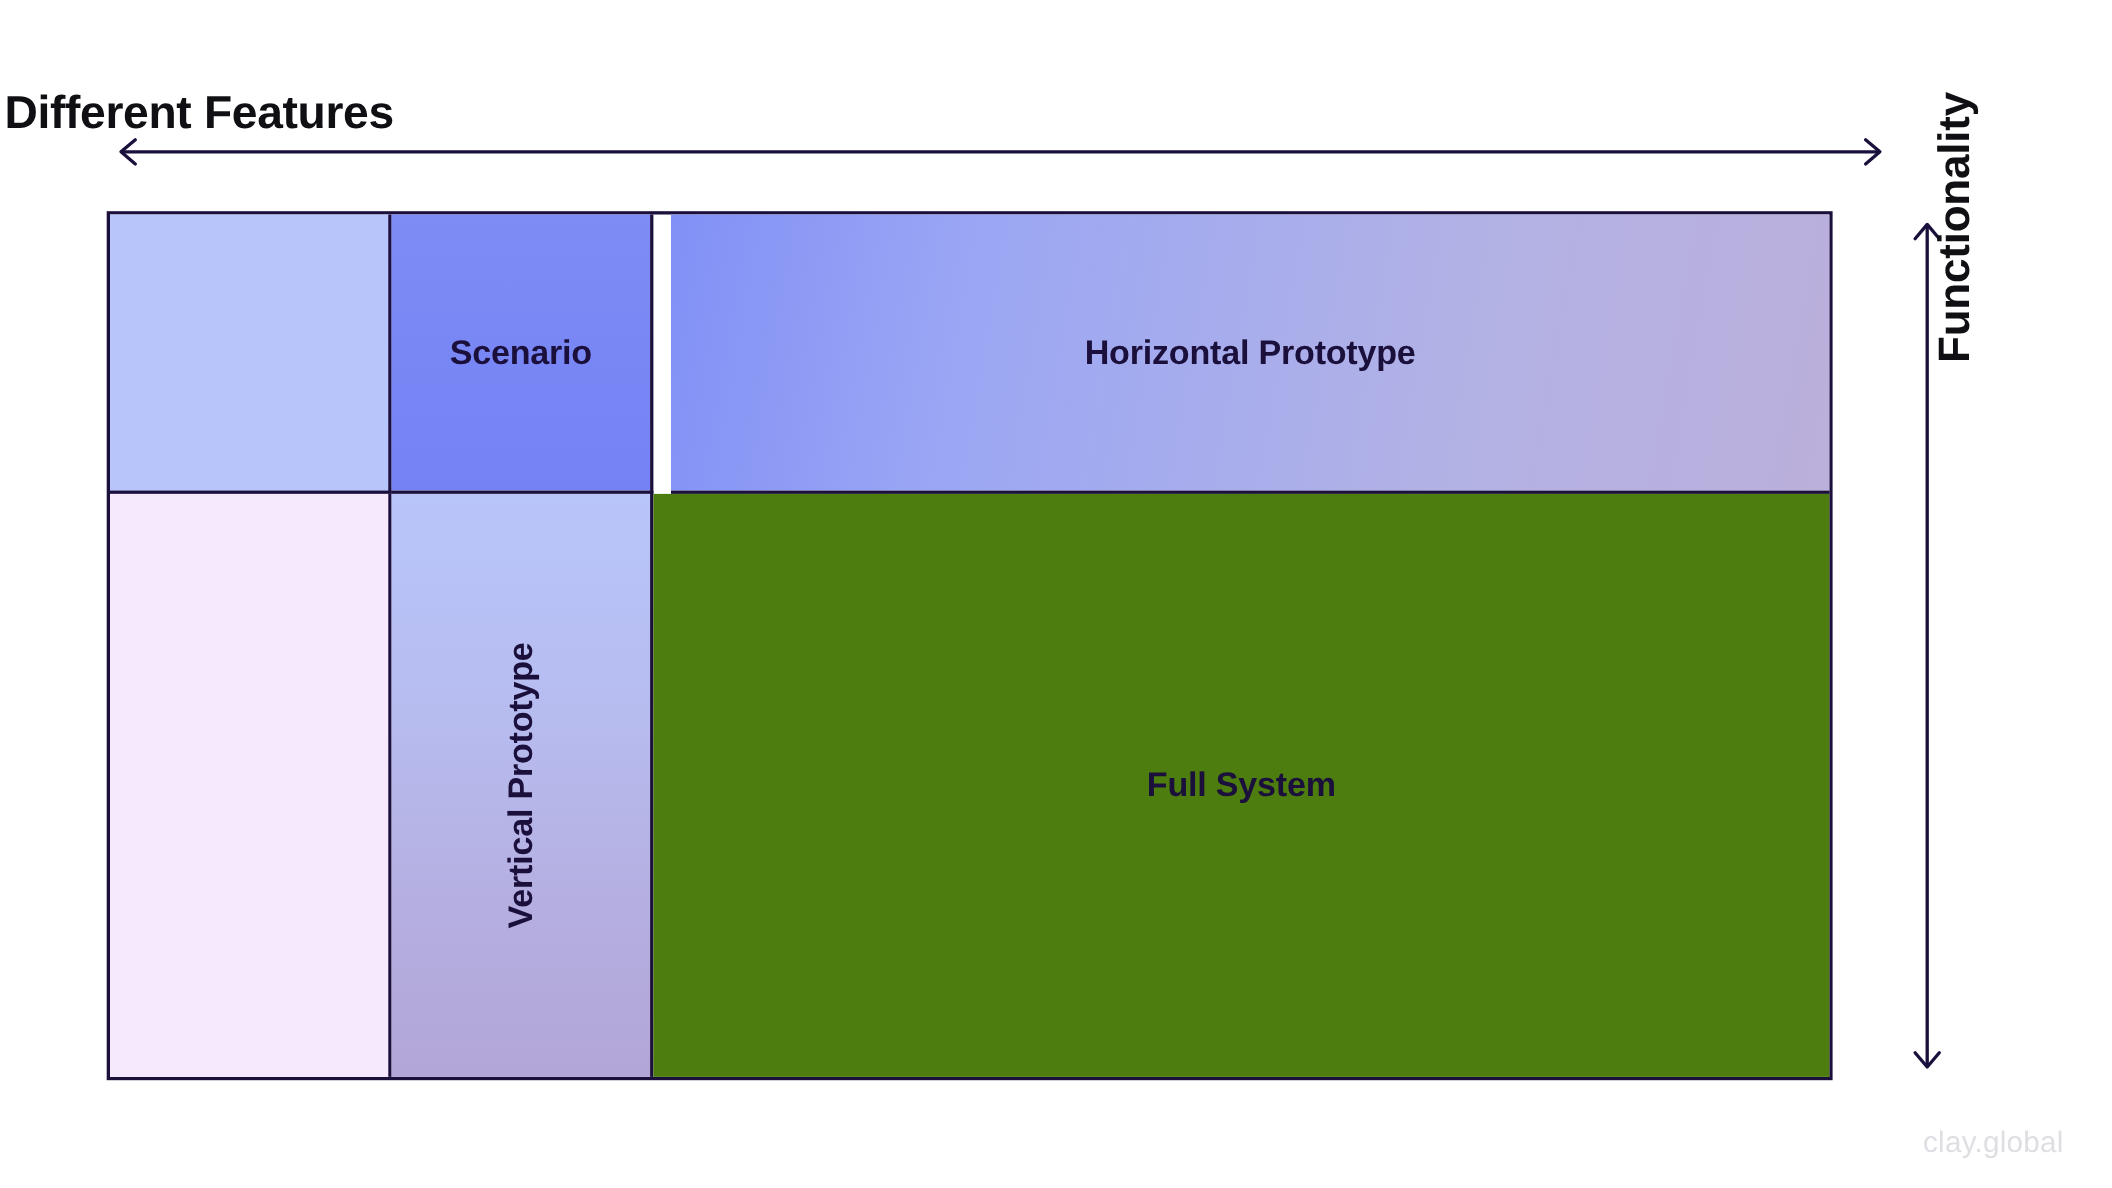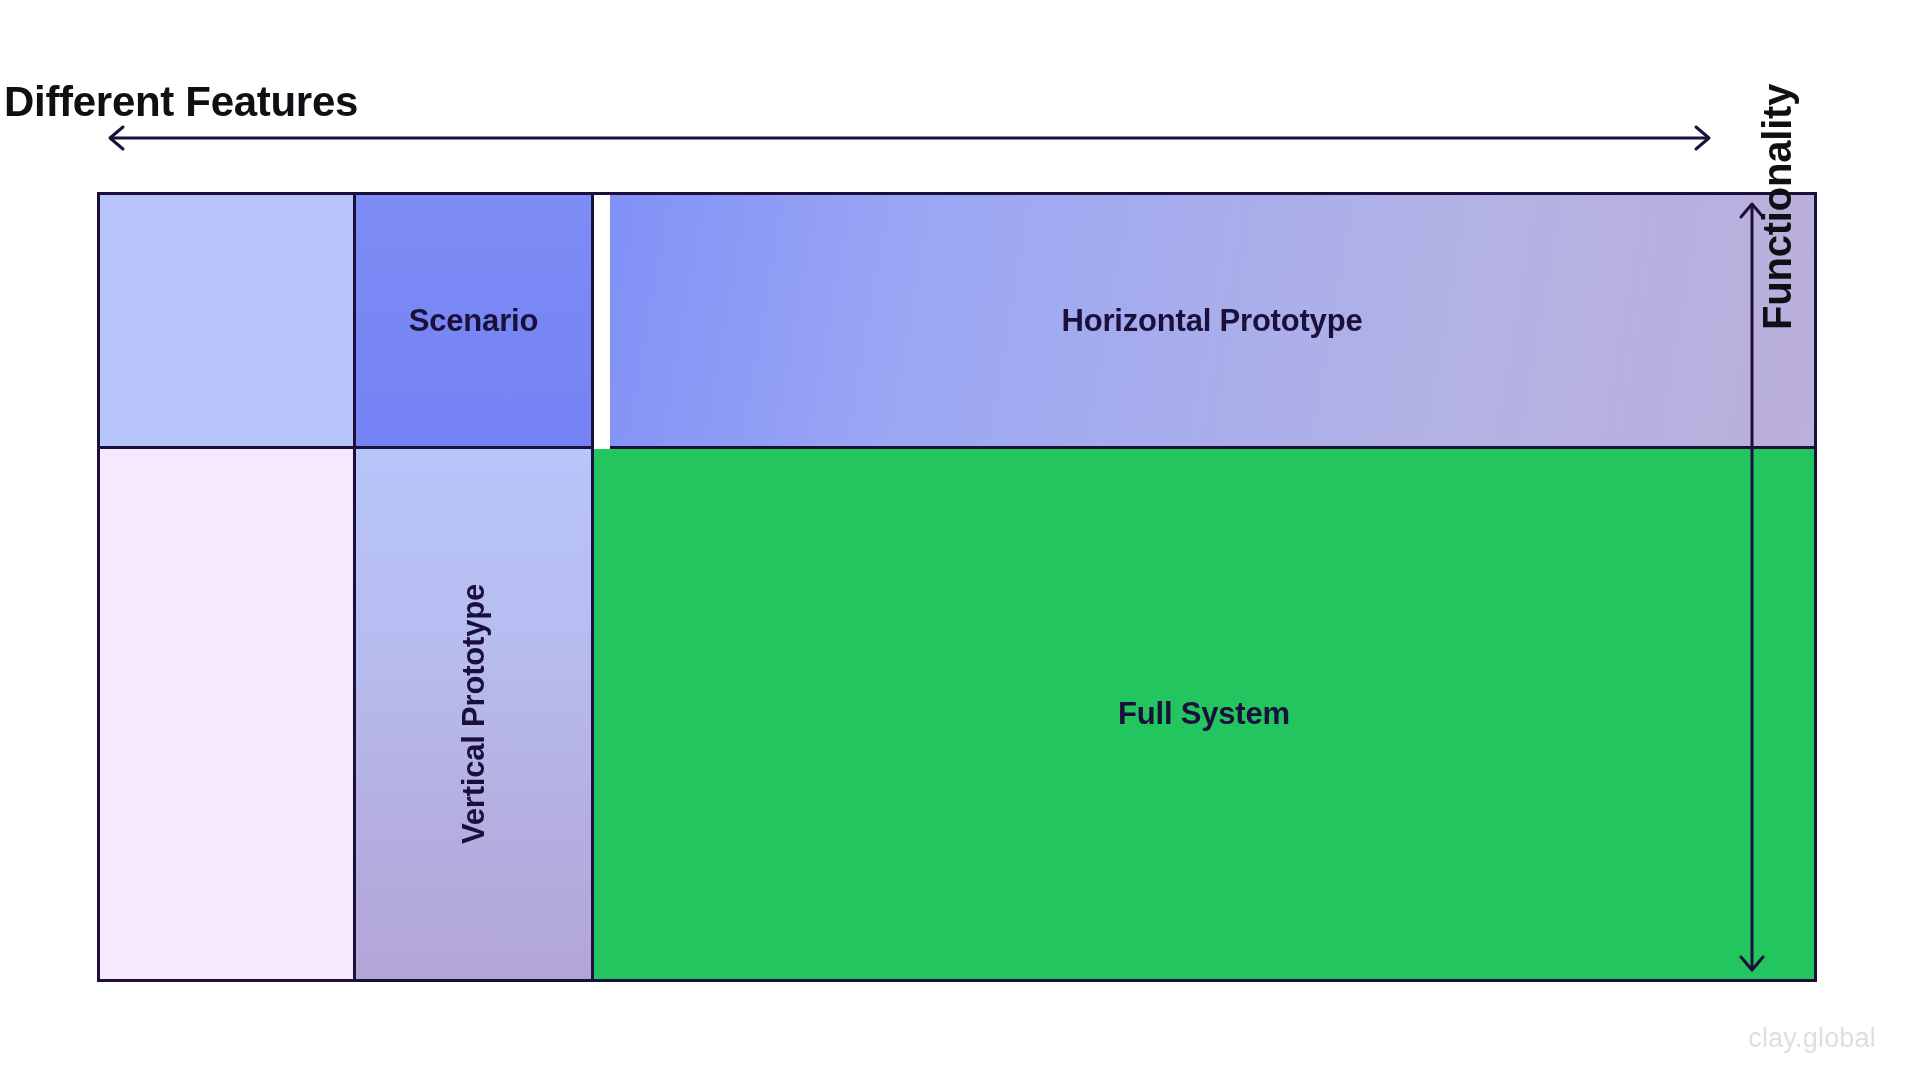--- a/index.html
+++ b/index.html
@@ -66,21 +66,21 @@
     text-align: left;
     letter-spacing: -0.2px;
     white-space: nowrap;
   }
 
   
   .matrix {
     position: absolute;
     left: 97px;
     top: 192px;
-    width: 1720px;
+    width: 1569px;
     height: 790px;
     border: 3px solid #1b0f3b;
     box-sizing: border-box;
     display: grid;
     grid-template-columns: 256px 238px 1fr;
     grid-template-rows: 254px 1fr;
   }
 
   .cell {
     position: relative;
@@ -115,21 +115,21 @@
   
   .cell-bottom-empty {
     background: #f6e9fd;
     border-right: 3px solid #1b0f3b;
   }
   .cell-vertical {
     background: linear-gradient(180deg, #b8c5fa 0%, #b7bdf0 35%, #b5aee0 72%, #b2a6d7 100%);
     border-right: 3px solid #1b0f3b;
   }
   .cell-full {
-    background: #22c55e;
+    background: #4d7c0f;
   }
 
   .cell-label-vertical {
     transform: rotate(-90deg);
     white-space: nowrap;
   }
 
   
   .watermark {
     position: absolute;

